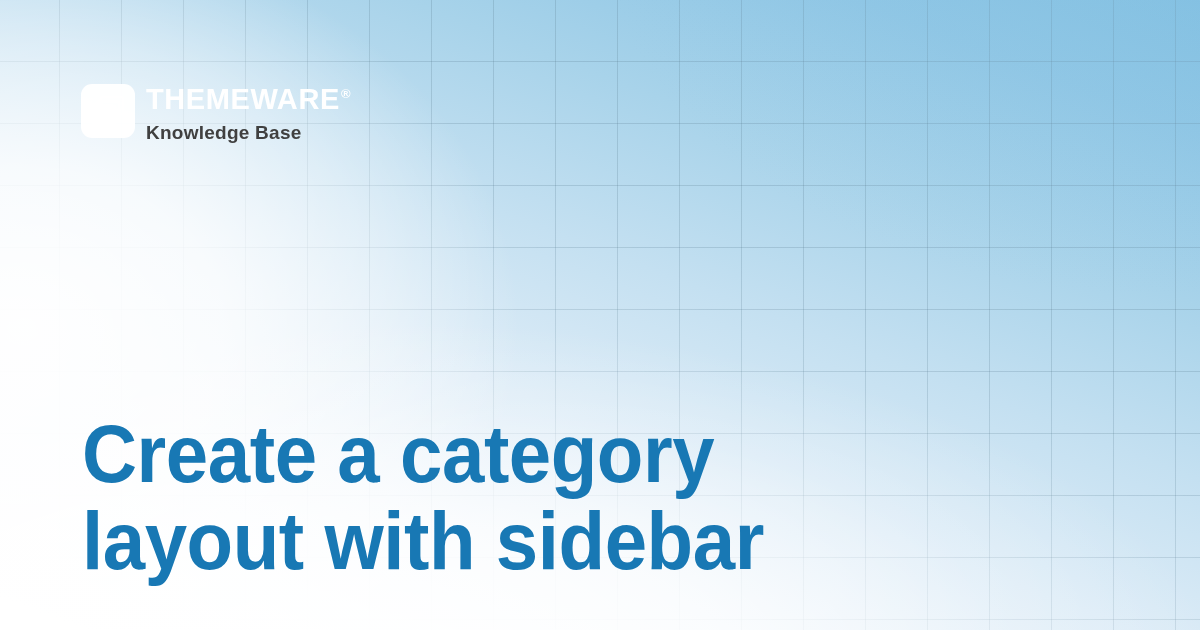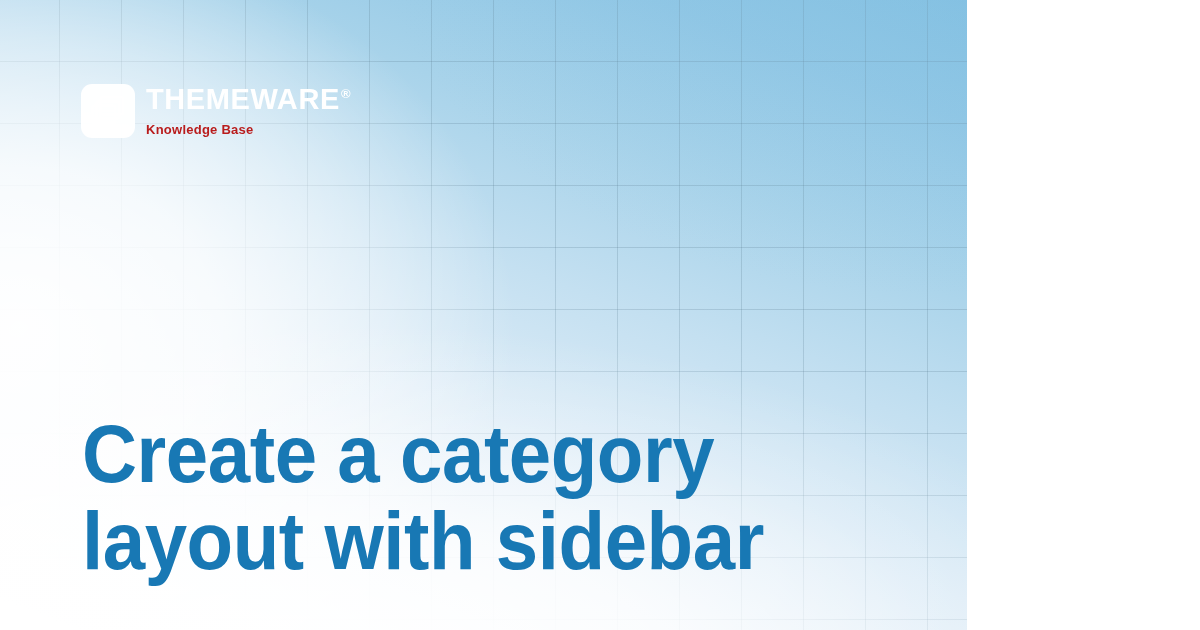--- a/index.html
+++ b/index.html
@@ -10,21 +10,21 @@
   body {
     width: 1200px;
     height: 630px;
     overflow: hidden;
     font-family: "Liberation Sans", sans-serif;
     background: #ffffff;
   }
 
   .banner {
     position: relative;
-    width: 967px;
+    width: 1200px;
     height: 630px;
     overflow: hidden;
     background: #ffffff;
   }
 
   
   .bg-base {
     position: absolute;
     inset: 0;
     background: linear-gradient(201deg,
@@ -130,24 +130,24 @@
     font-size: 13px;
     font-weight: bold;
     vertical-align: super;
     line-height: 1;
     color: #ffffff;
     margin-left: 1px;
   }
 
   .brand-sub {
     font-family: "Liberation Sans", sans-serif;
-    font-size: 13px;
+    font-size: 19px;
     font-weight: bold;
     letter-spacing: 0.25px;
-    color: #b91c1c;
+    color: #404040;
     line-height: 1;
     margin-top: 9px;
     white-space: nowrap;
   }
 
   
   .headline {
     position: absolute;
     left: 82px;
     top: 355px;

